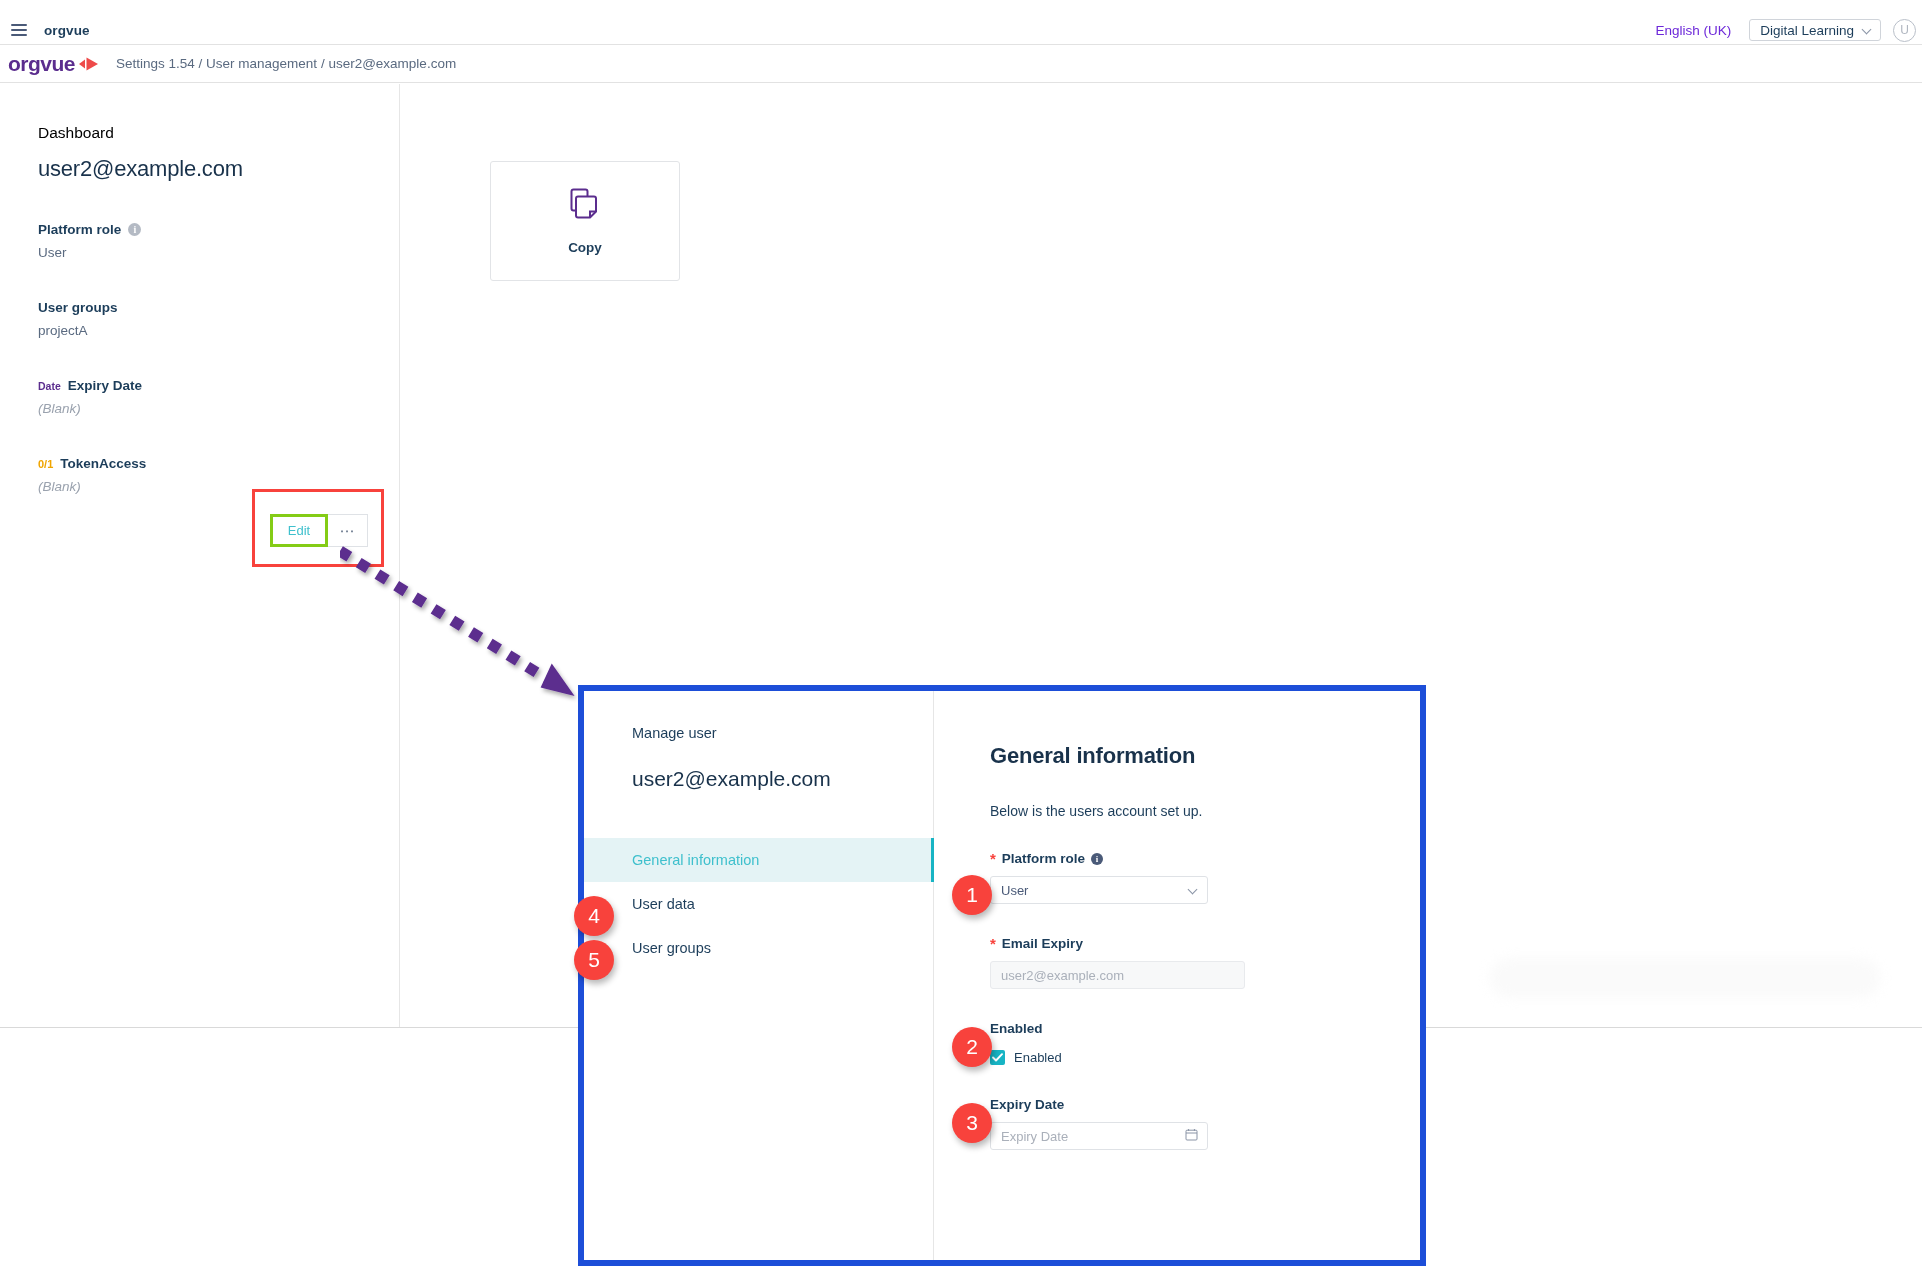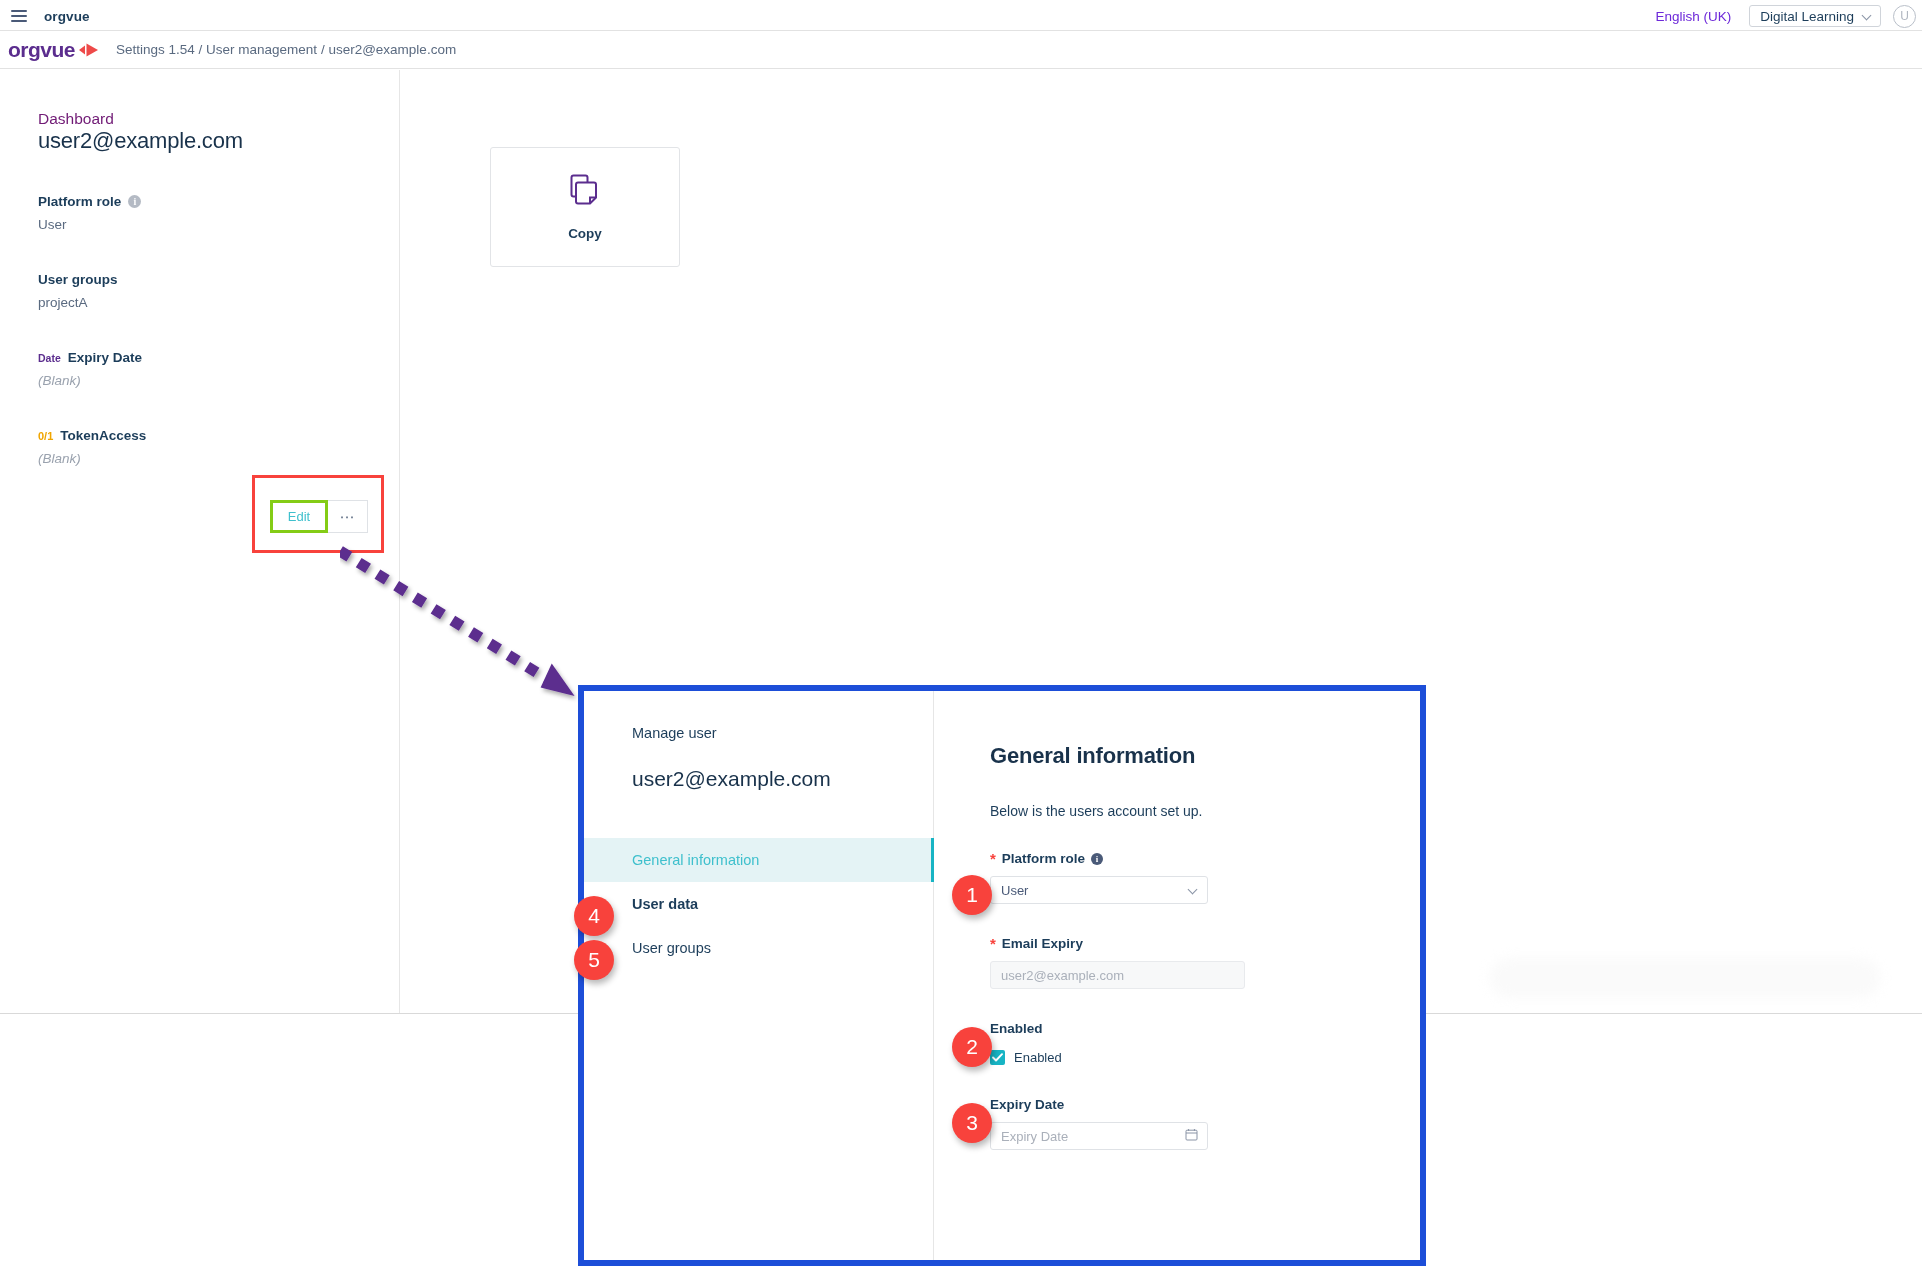--- a/index.html
+++ b/index.html
@@ -6,21 +6,21 @@
   html, body {
     width: 1922px; height: 1266px;
     background: #ffffff;
     font-family: "Liberation Sans", sans-serif;
     overflow: hidden;
   }
   #root { position: relative; width: 1922px; height: 1266px; background: #fff; }
 
   
   .app-viewport {
-    position: absolute; left: 0; top: 2px; width: 1922px; height: 1012px;
+    position: absolute; left: 0; top: 16px; width: 1922px; height: 1012px;
     background: #fff; border-bottom: 1px solid #d9d9d9;
   }
 
   
   .topbar {
     position: absolute; left: 0; top: 0; width: 100%; height: 29px;
     background: #fff; border-bottom: 1px solid #e2e2e2;
     display: flex; align-items: center;
   }
   .hamburger { width: 16px; height: 12px; margin-left: 11px; position: relative; cursor: pointer; }
@@ -59,21 +59,21 @@
   .logo-text { font-size: 21px; font-weight: 700; color: #5b2d8e; letter-spacing: -.5px; }
   .logo-mark { margin-left: 3px; display:flex; align-items:center; }
   .crumbs { margin-left: 16px; font-size: 13.5px; color: #5a6a80; }
 
   
   .detail-pane {
     position: absolute; left: 0; top: 68px; width: 400px; bottom: 0;
     border-right: 1px solid #e6e6e6; background: #fff;
     padding: 40px 0 0 38px;
   }
-  .d-dashboard { font-size: 15.5px; color: #701a75; }
+  .d-dashboard { font-size: 15.5px; color: #000000; margin-bottom: 14px; }
   .d-email { font-size: 22px; color: #19324b; font-weight: 400; letter-spacing: -.2px; }
   .field { margin-top: 40px; }
   .field-label {
     display: flex; align-items: center; gap: 7px;
     font-size: 13.5px; font-weight: 700; color: #1c3d5a;
   }
   .field-value { font-size: 13.5px; color: #5a6a80; margin-top: 8px; }
   .field-value.blank { font-style: italic; color: #9aa2ae; }
   .info-dot {
     width: 13px; height: 13px; border-radius: 50%; background: #b4bac4;
@@ -139,21 +139,21 @@
     height: 44px; display: flex; align-items: center; padding-left: 48px;
     font-size: 14.5px; color: #1c3d5a; cursor: pointer; position: relative;
   }
   .m-nav-item.active {
     background: #e4f3f5; color: #3fc0cd;
   }
   .m-nav-item.active::after {
     content:""; position: absolute; right: -1px; top: 0; width: 3px; height: 100%;
     background: #17b4c4;
   }
-  .m-nav-item:nth-child(2) { margin-top: 0; font-weight: bold; }
+  .m-nav-item:nth-child(2) { margin-top: 0; }
   .modal-right { flex: 1; padding: 52px 0 0 56px; background: #fff; }
   .g-title { font-size: 22px; font-weight: 700; color: #19324b; letter-spacing: -.2px; }
   .g-sub { font-size: 14px; color: #1c3d5a; margin-top: 34px; }
   .f-block { margin-top: 32px; }
   .f-label {
     display: flex; align-items: center; gap: 6px;
     font-size: 13.5px; font-weight: 700; color: #1c3d5a;
   }
   .req { color: #f8423c; font-size: 15px; line-height: 1; }
   .info-dot-dark {

